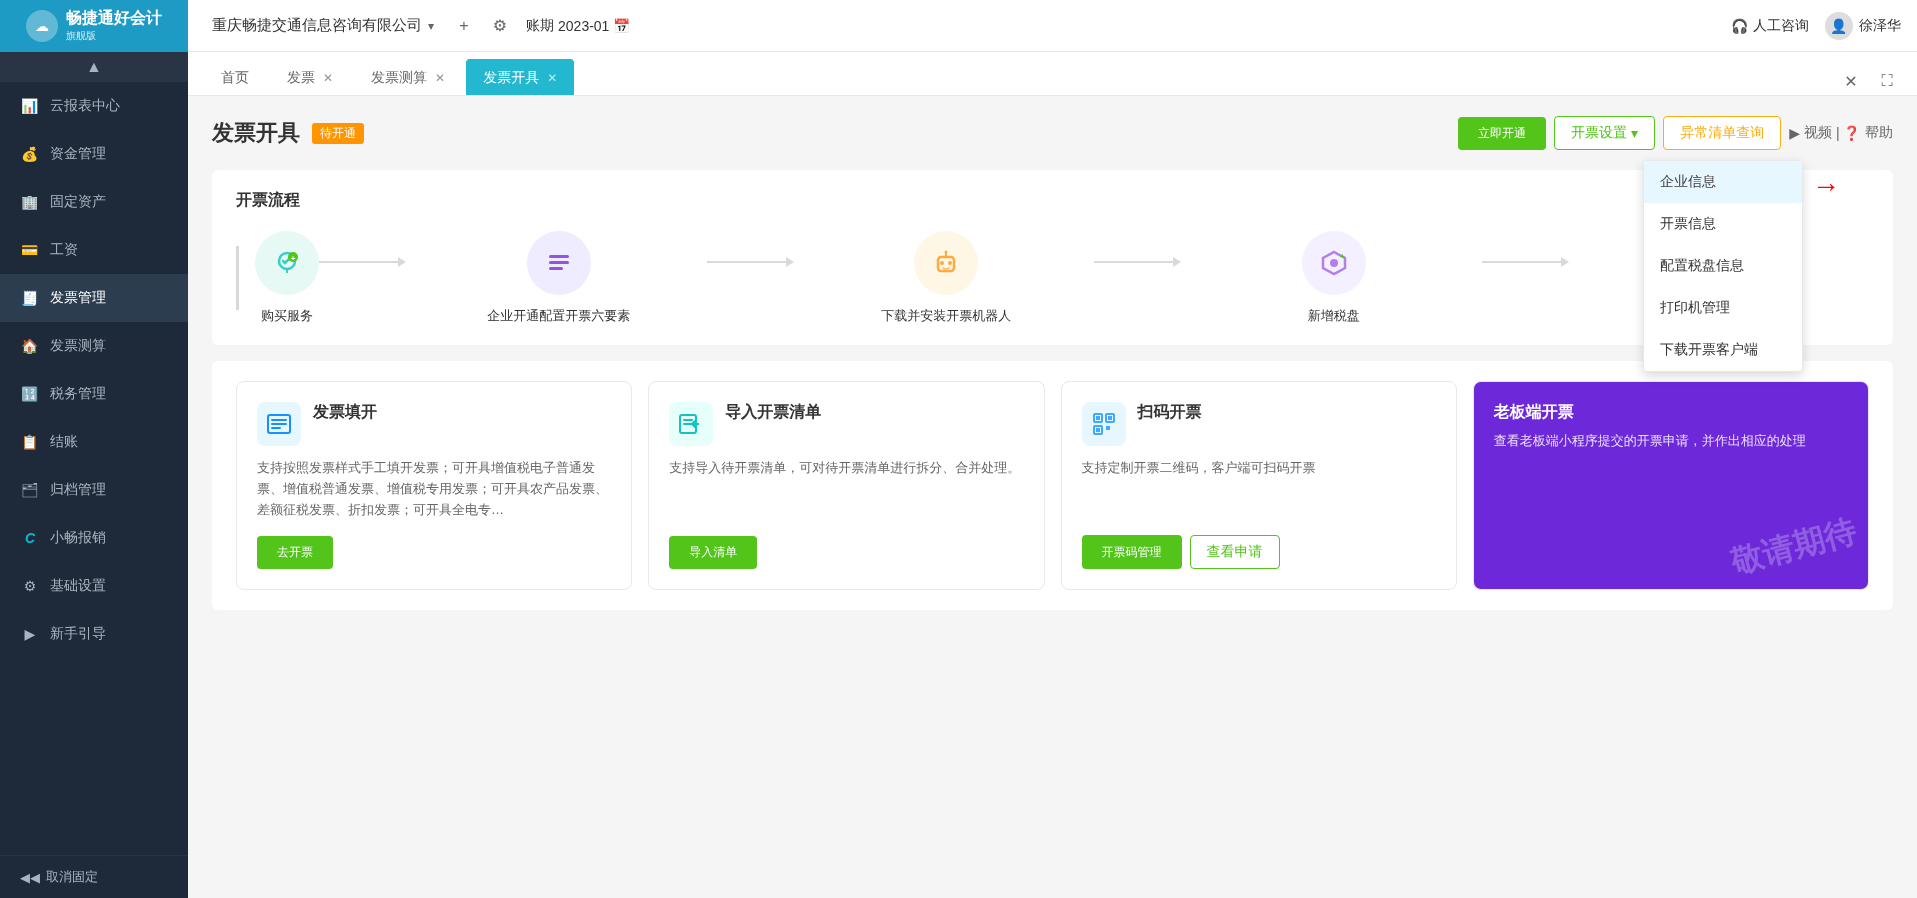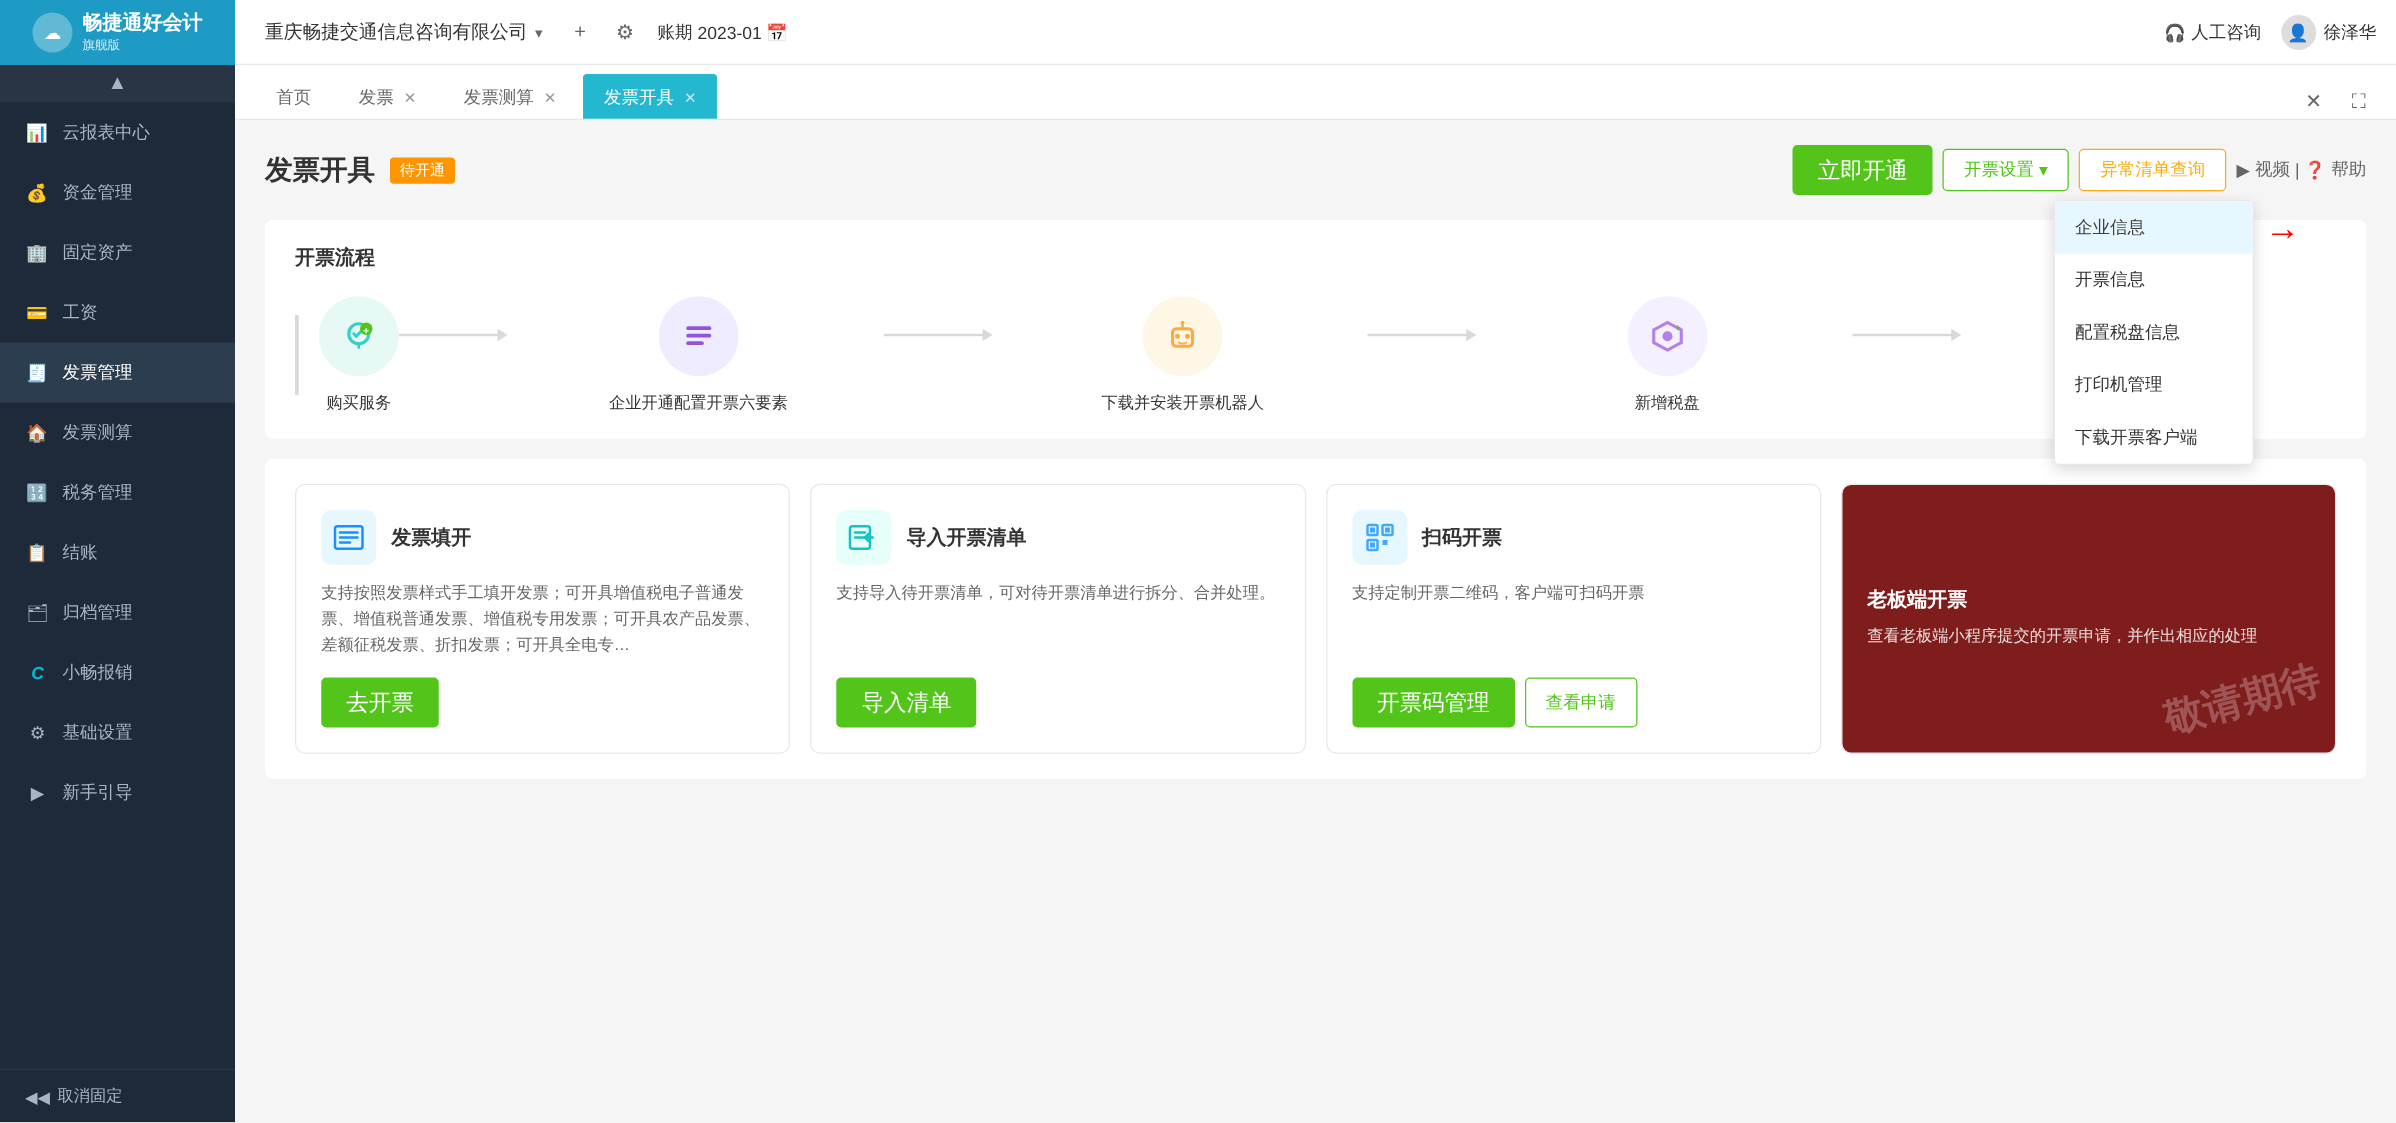--- a/index.html
+++ b/index.html
@@ -204,21 +204,21 @@
       align-items: center;
       gap: 8px;
       position: relative;
     }
     .btn-green {
       background: #52c41a;
       color: #fff;
       border: none;
       padding: 8px 20px;
       border-radius: 4px;
-      font-size: 18px;
+      font-size: 12px;
       cursor: pointer;
     }
     .btn-outline-green {
       background: #fff;
       color: #52c41a;
       border: 1px solid #52c41a;
       padding: 7px 16px;
       border-radius: 4px;
       font-size: 14px;
       cursor: pointer;
@@ -297,21 +297,20 @@
     .method-card {
       background: #fff;
       border: 1px solid #e8e8e8;
       border-radius: 8px;
       padding: 20px;
       display: flex;
       flex-direction: column;
     }
     .method-card-header {
       display: flex;
-      align-items: center;
       gap: 12px;
       margin-bottom: 12px;
     }
     .method-icon {
       width: 44px; height: 44px;
       border-radius: 8px;
       display: flex; align-items: center; justify-content: center;
       font-size: 22px;
     }
     .method-icon.blue { background: #e6f7ff; color: #1890ff; }
@@ -667,21 +666,21 @@
                 </div>
                 <span class="method-title">扫码开票</span>
               </div>
               <div class="method-desc">支持定制开票二维码，客户端可扫码开票</div>
               <div class="method-card-footer">
                 <button class="btn-green">开票码管理</button>
                 <button class="btn-outline-green">查看申请</button>
               </div>
             </div>
 
-            <div class="method-card" style="background:#7f1d1d; position:relative; overflow:hidden;justify-content:center;">
+            <div class="method-card" style="background:#6d28d9; position:relative; overflow:hidden;">
               <div style="color:#fff; font-size:16px; font-weight:bold; margin-bottom:8px;">老板端开票</div>
               <div style="color:rgba(255,255,255,0.85); font-size:13px; line-height:1.6;">查看老板端小程序提交的开票申请，并作出相应的处理</div>
               <div style="position:absolute; bottom:20px; right:10px; font-size:32px; color:rgba(255,255,255,0.25); font-weight:bold; transform:rotate(-15deg);">敬请期待</div>
             </div>
 
           </div>
         </div>
 
       </div>
     </div>

